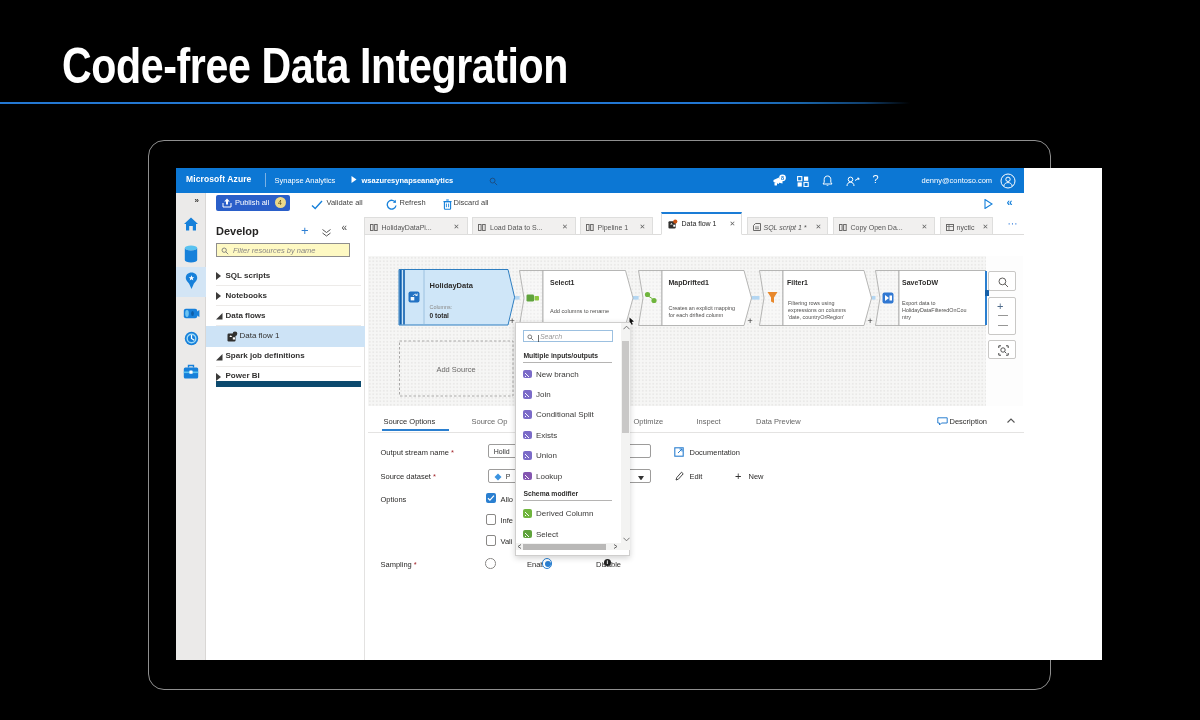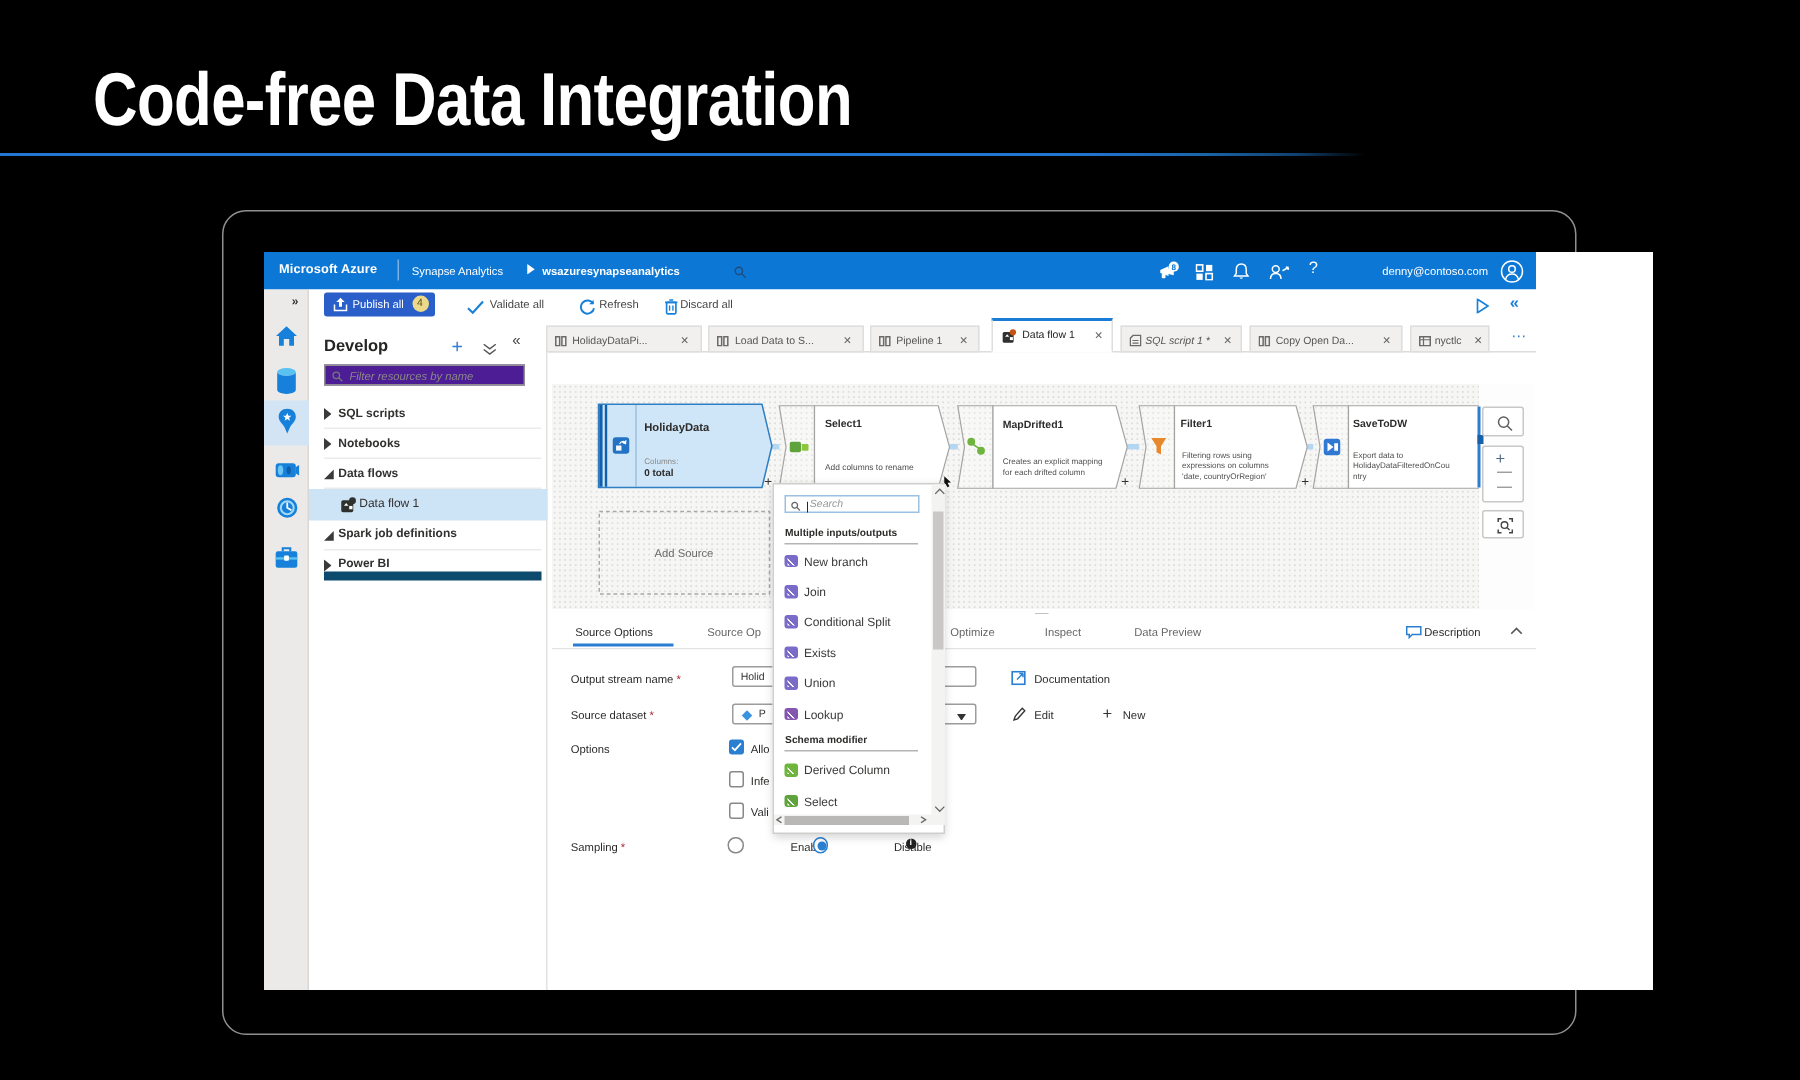--- a/index.html
+++ b/index.html
@@ -161,21 +161,21 @@
         <div class="abs" style="left:801px;top:3px;font-size:11px;color:#1680da;font-weight:700;">«</div>
       </div>
 
       <div class="devpanel">
         <div class="abs" style="left:10.5px;top:7px;font-size:11px;font-weight:700;color:#252423;">Develop</div>
         <div class="abs" style="left:95.5px;top:5px;font-size:13px;color:#2e7fd3;font-weight:400;">+</div>
         <svg class="abs" style="left:116px;top:11px;" width="9" height="8" viewBox="0 0 9 8">
             <path d="M0.5 0.5 L4.5 3.5 L8.5 0.5 M0.5 4 L4.5 7 L8.5 4" fill="none" stroke="#555" stroke-width="1"></path>
           </svg>
         <div class="abs" style="left:136px;top:4.5px;font-size:10px;color:#444;">«</div>
-        <div class="abs" style="left:10.5px;top:25px;width:134px;height:14.5px;border:1px solid #8f8e8d;background:#4c1d95;">
+        <div class="abs" style="left:10.5px;top:25px;width:134px;height:14.5px;border:1px solid #8f8e8d;background:#fef9c3;">
           <svg class="abs" style="left:4px;top:3.5px;" width="8" height="8" viewBox="0 0 10 10">
               <circle cx="4" cy="4" r="2.7" fill="none" stroke="#777" stroke-width="1.1"></circle>
               <line x1="6" y1="6" x2="9" y2="9" stroke="#777" stroke-width="1.1"></line>
             </svg>
           <span class="abs" style="left:16px;top:2.5px;font-size:7.5px;font-style:italic;color:#8a8886;">Filter resources by name</span>
         </div>
         <div class="abs" style="left:10px;top:48.5px;width:145px;height:20px;border-bottom:1px solid #edebe9;">
           <svg class="abs" style="left:0.5px;top:6px;" width="5" height="8">
               <polygon points="0,0 5,4 0,8" fill="#3b3a39"></polygon>
             </svg>

